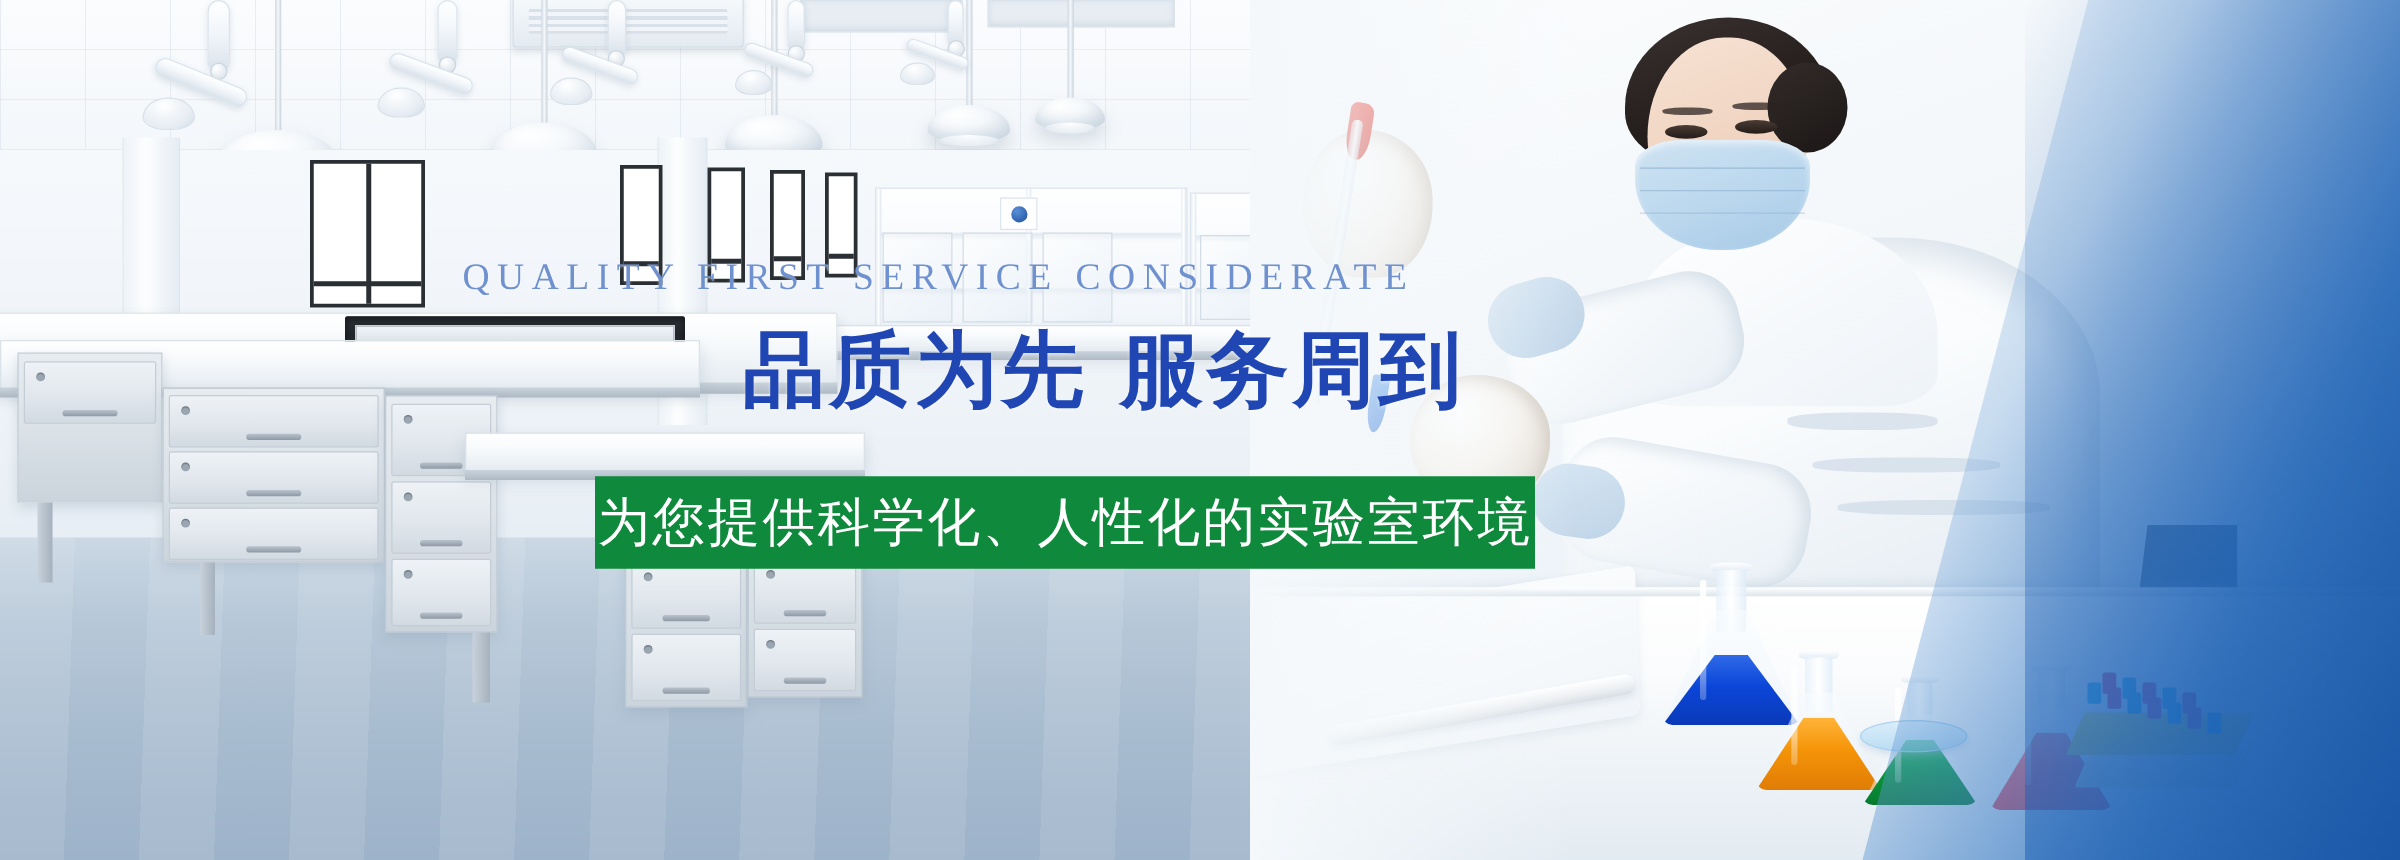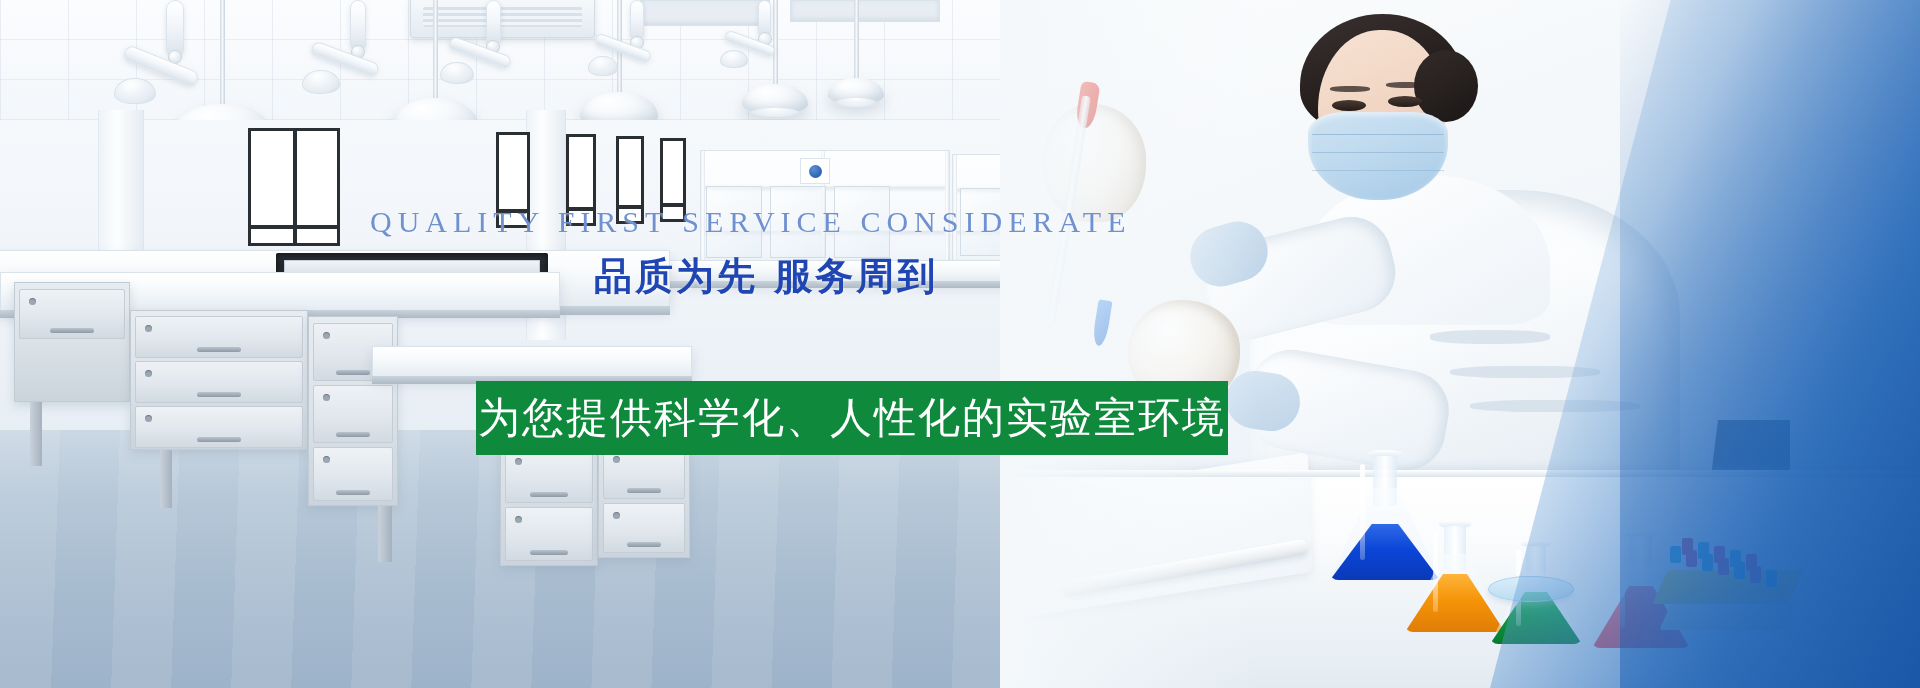--- a/index.html
+++ b/index.html
@@ -403,21 +403,21 @@
     font-family:"Liberation Serif", serif;
     font-size:30px; letter-spacing:6px;
     color:#6f91cf;
     white-space:nowrap;
     z-index:20;
     text-shadow:0 1px 2px rgba(255,255,255,.5);
   }
   .cn-head{
     position:absolute; left:594px; top:251px;
     font-family:"DejaVu Sans", sans-serif;
-    font-size:38px; font-weight:bold; letter-spacing:3px;
+    font-size:66px; font-weight:bold; letter-spacing:3px;
     color:#1f46b3;
     white-space:nowrap;
     z-index:20;
     text-shadow:0 2px 3px rgba(255,255,255,.45);
   }
   .green-bar{
     position:absolute; left:476px; top:381px;
     width:752px; height:74px;
     background:#0f8a3d;
     z-index:20;

